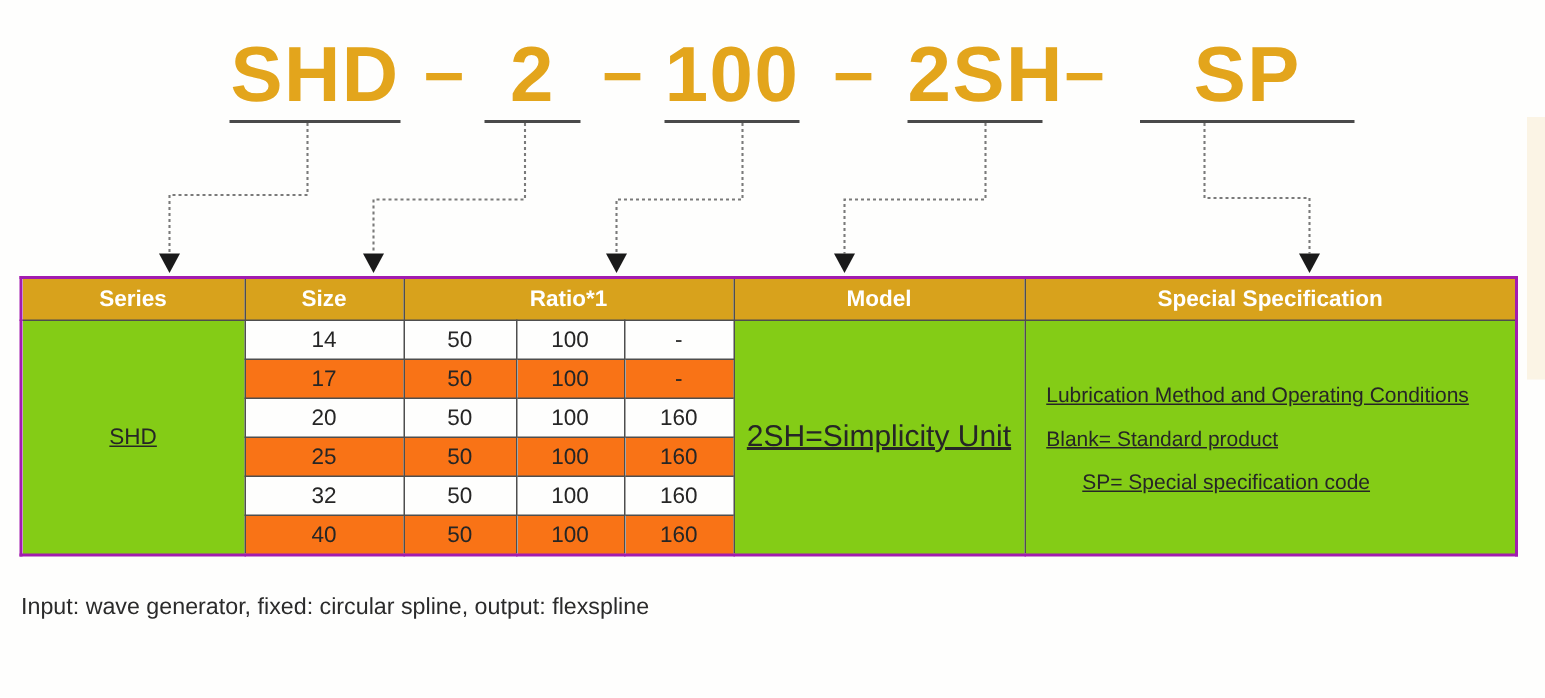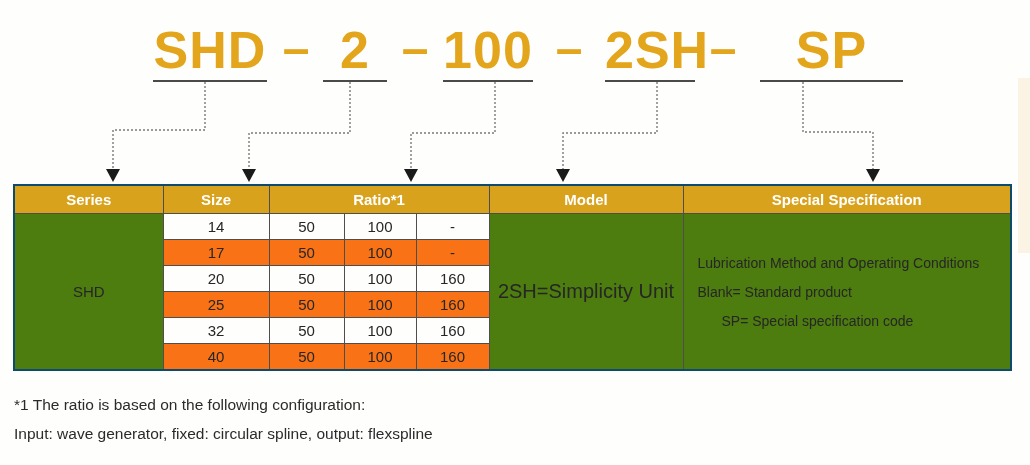--- a/index.html
+++ b/index.html
@@ -49,31 +49,31 @@
     table-layout:fixed;
     font-size:15px;
     color:#262626;
   }
   .spec-table th,.spec-table td{
     border:1px solid #4e4e4e;
     text-align:center;
     padding:0;
     overflow:hidden;
   }
-  .spec-table{border:2px solid #0c4a6e;}
+  .spec-table{border:2px solid #a21caf;}
   .spec-table th{
     background:#d8a21c;
     color:#ffffff;
     font-weight:bold;
     height:27px;
     font-size:15px;
   }
   .spec-table td{height:25px;}
   tr.stripe td{background:#f97316;}
-  td.span-cell{background:#4d7c0f;vertical-align:middle;}
+  td.span-cell{background:#84cc16;vertical-align:middle;text-decoration:underline;}
   td.model-cell{font-size:20px;}
   td.special-cell{
     text-align:left;
     padding:0 0 0 14px;
     font-size:14px;
   }
   .special-cell p{margin:0 0 13px 0;line-height:16px;}
   .special-cell p:last-child{margin-bottom:0;margin-left:24px;}
 
   
@@ -189,18 +189,17 @@
       <tr class="stripe">
         <td>40</td>
         <td>50</td>
         <td>100</td>
         <td>160</td>
       </tr>
     </tbody>
   </table>
 
   <div class="footnote">
-    <div>*1 The ratio is based on the following configuration:</div>
     <div>Input: wave generator, fixed: circular spline, output: flexspline</div>
   </div>
 
   <div class="edge-shade"></div>
 </div>
 
 </body></html>

